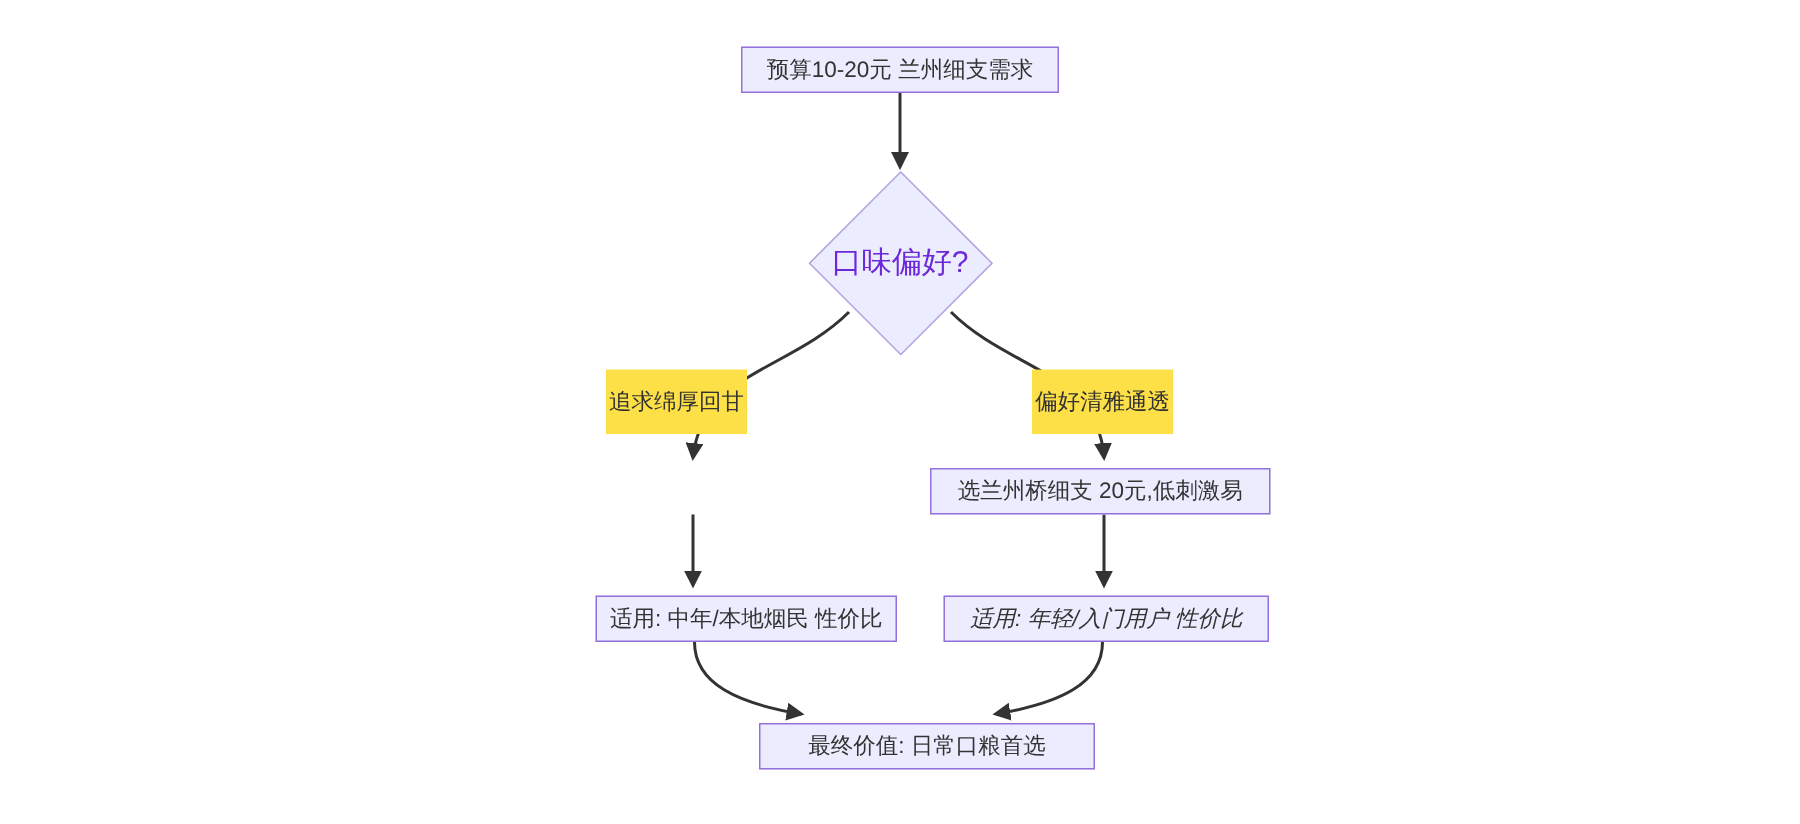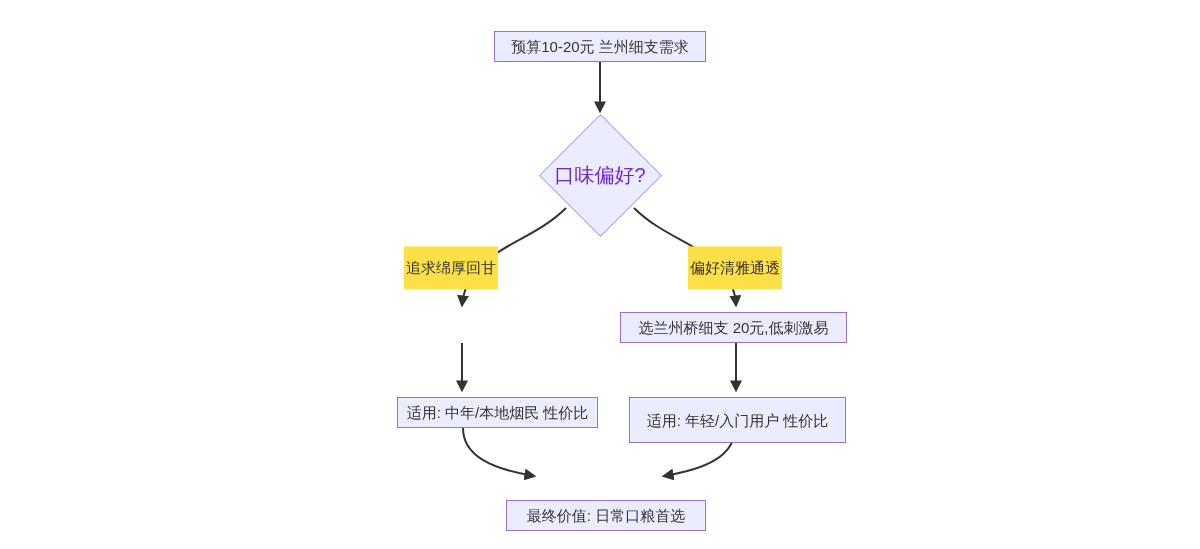--- a/index.html
+++ b/index.html
@@ -69,22 +69,22 @@
     font-size: 15px;
     line-height: 1.15;
     white-space: nowrap;
     color: #333333;
   }
   
   .n-start  { left: 494px; top: 31px;  width: 212px; height: 31px; }
   .n-left-option  { left: 355px; top: 312px; width: 211px; height: 31px; }
   .n-right-option { left: 620px; top: 312px; width: 227px; height: 31px; }
   .n-left-audience  { left: 361px; top: 397px; width: 201px; height: 31px; margin-left: 36px; }
-  .n-right-audience { left: 629px; top: 397px; width: 217px; height: 46px; }
-  .n-final  { left: 506px; top: 482px; width: 200px; height: 31px; margin-top: 18px; }
+  .n-right-audience { left: 629px; top: 397px; width: 217px; height: 31px; font-style: italic; }
+  .n-final  { left: 506px; top: 482px; width: 224px; height: 31px; }
   .el-left  { left: 451px; top: 268px; }
   .el-right { left: 735px; top: 268px; }
 </style>
 </head>
 <body>
 
 <div class="canvas">
 
   <svg class="edges-layer" width="1200" height="549" viewBox="0 0 1200 549" xmlns="http://www.w3.org/2000/svg">
     <defs>

